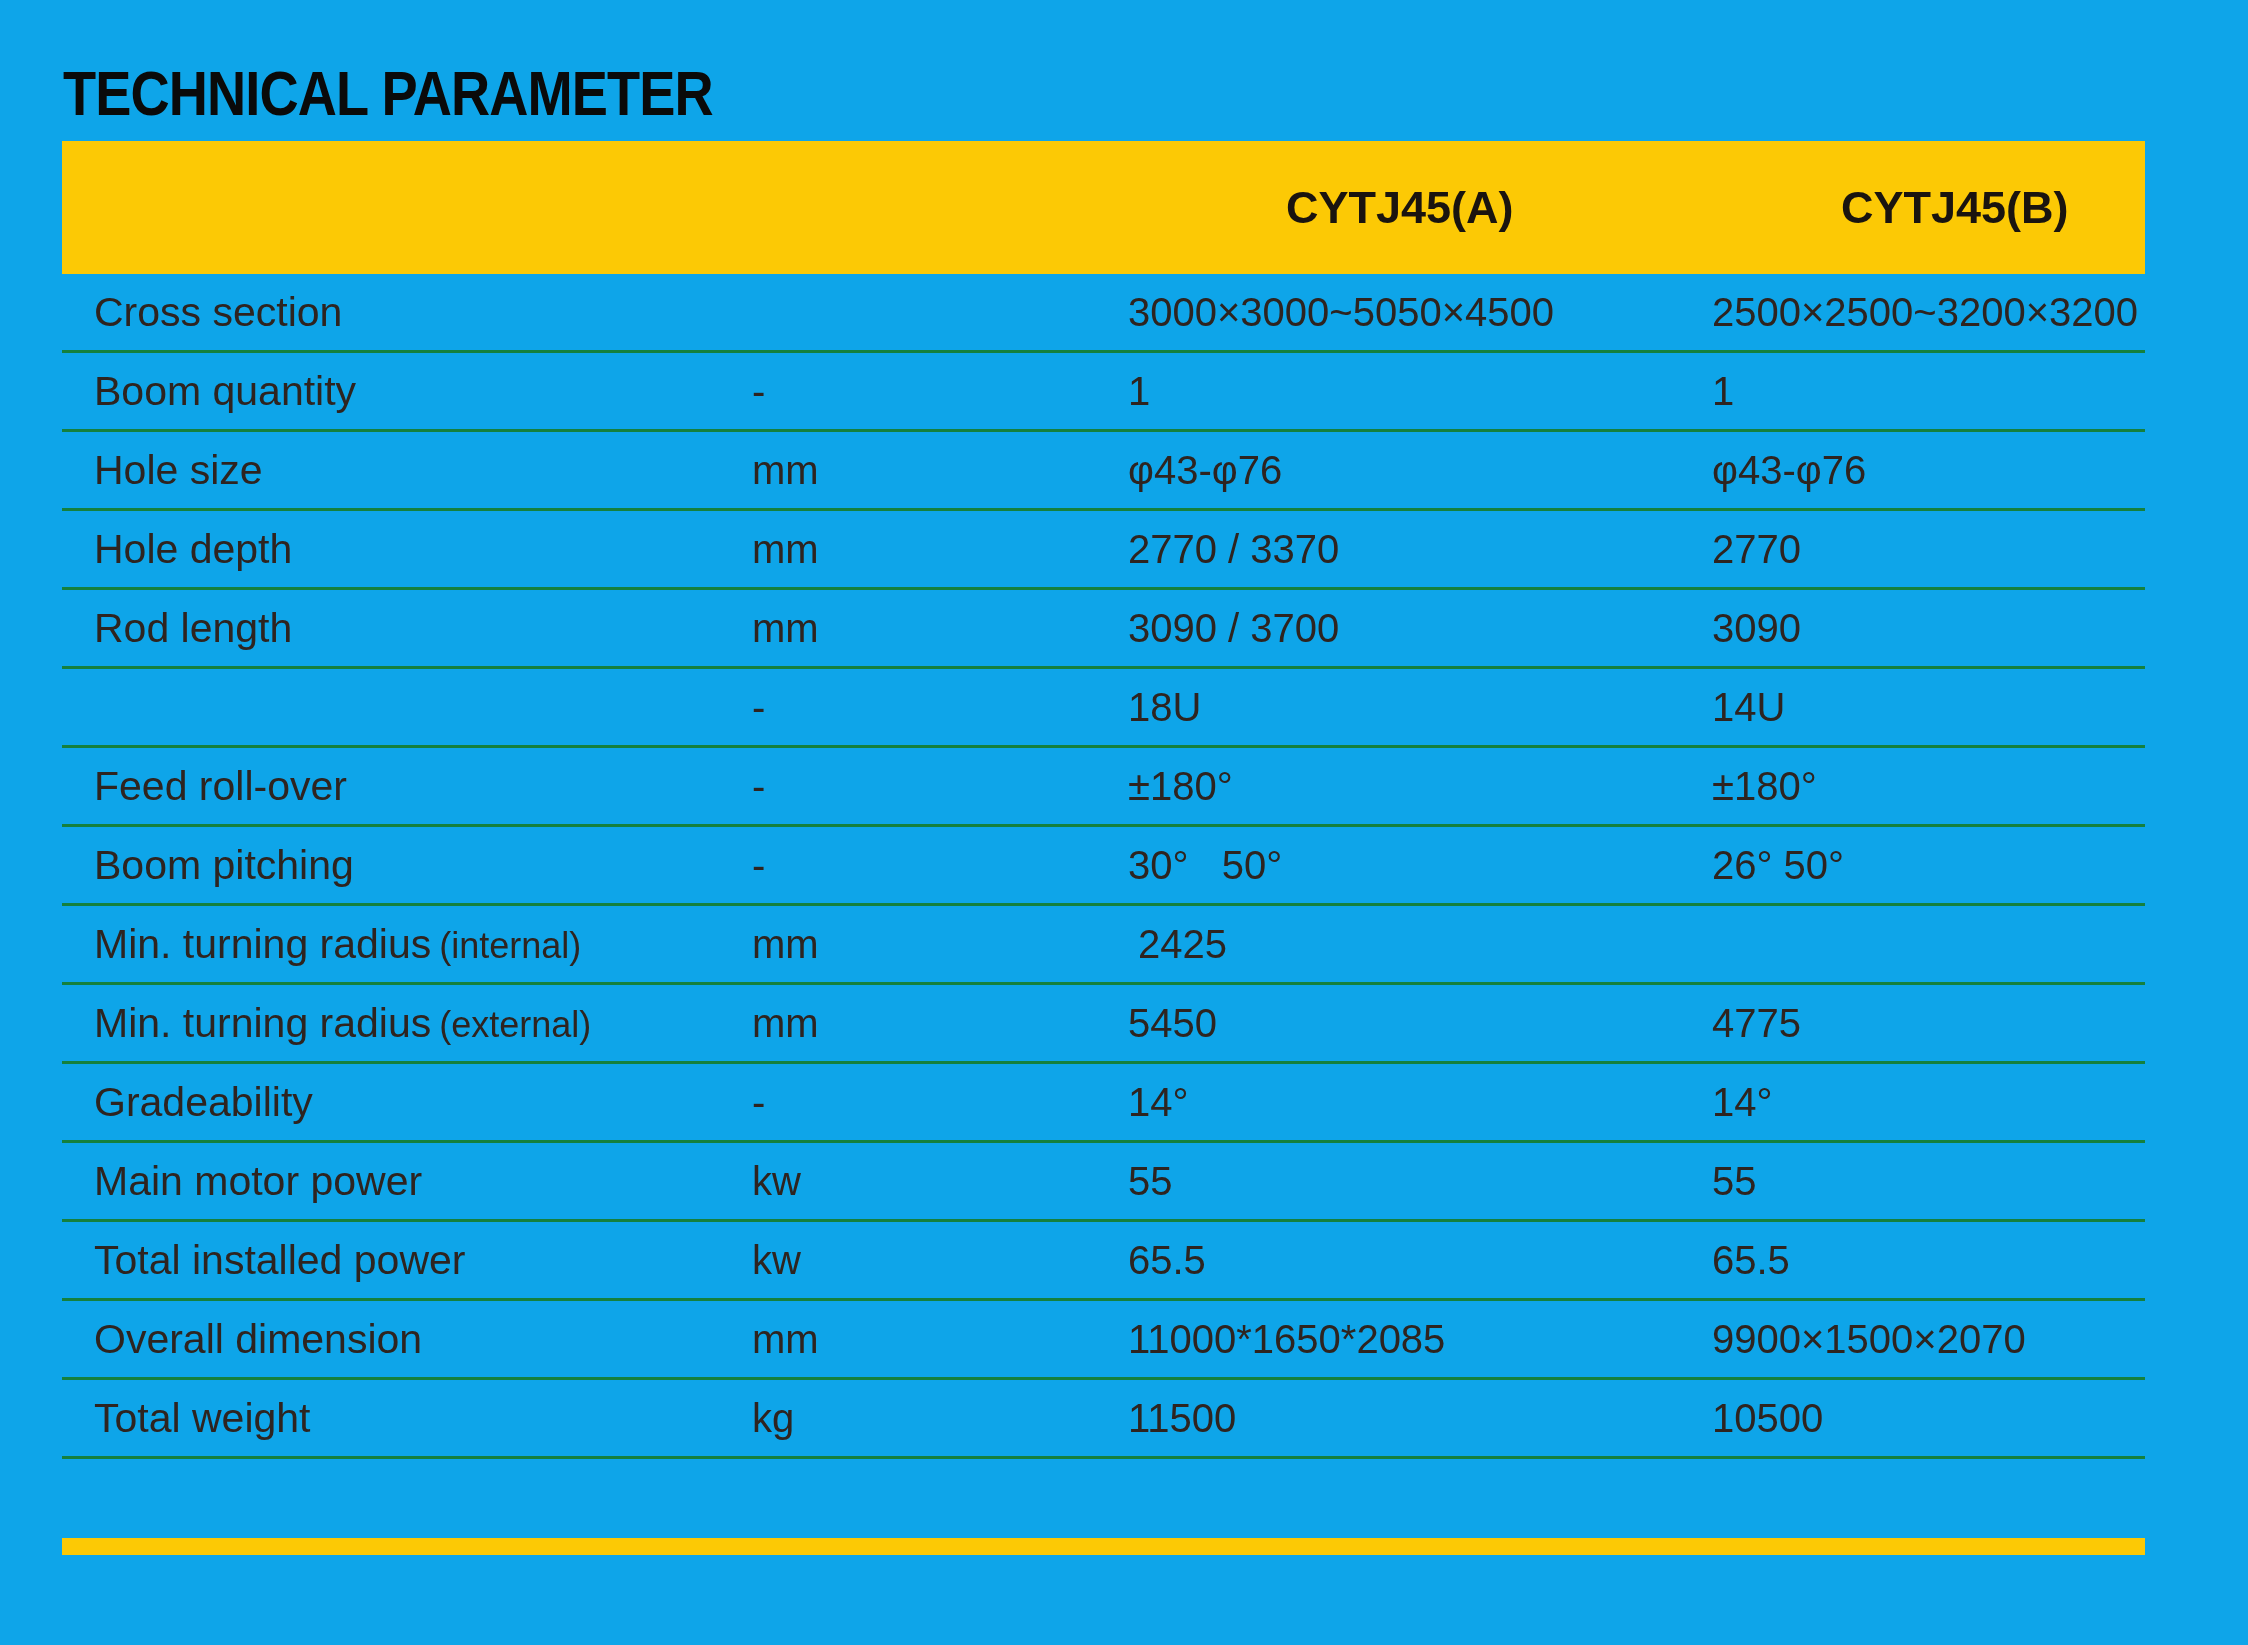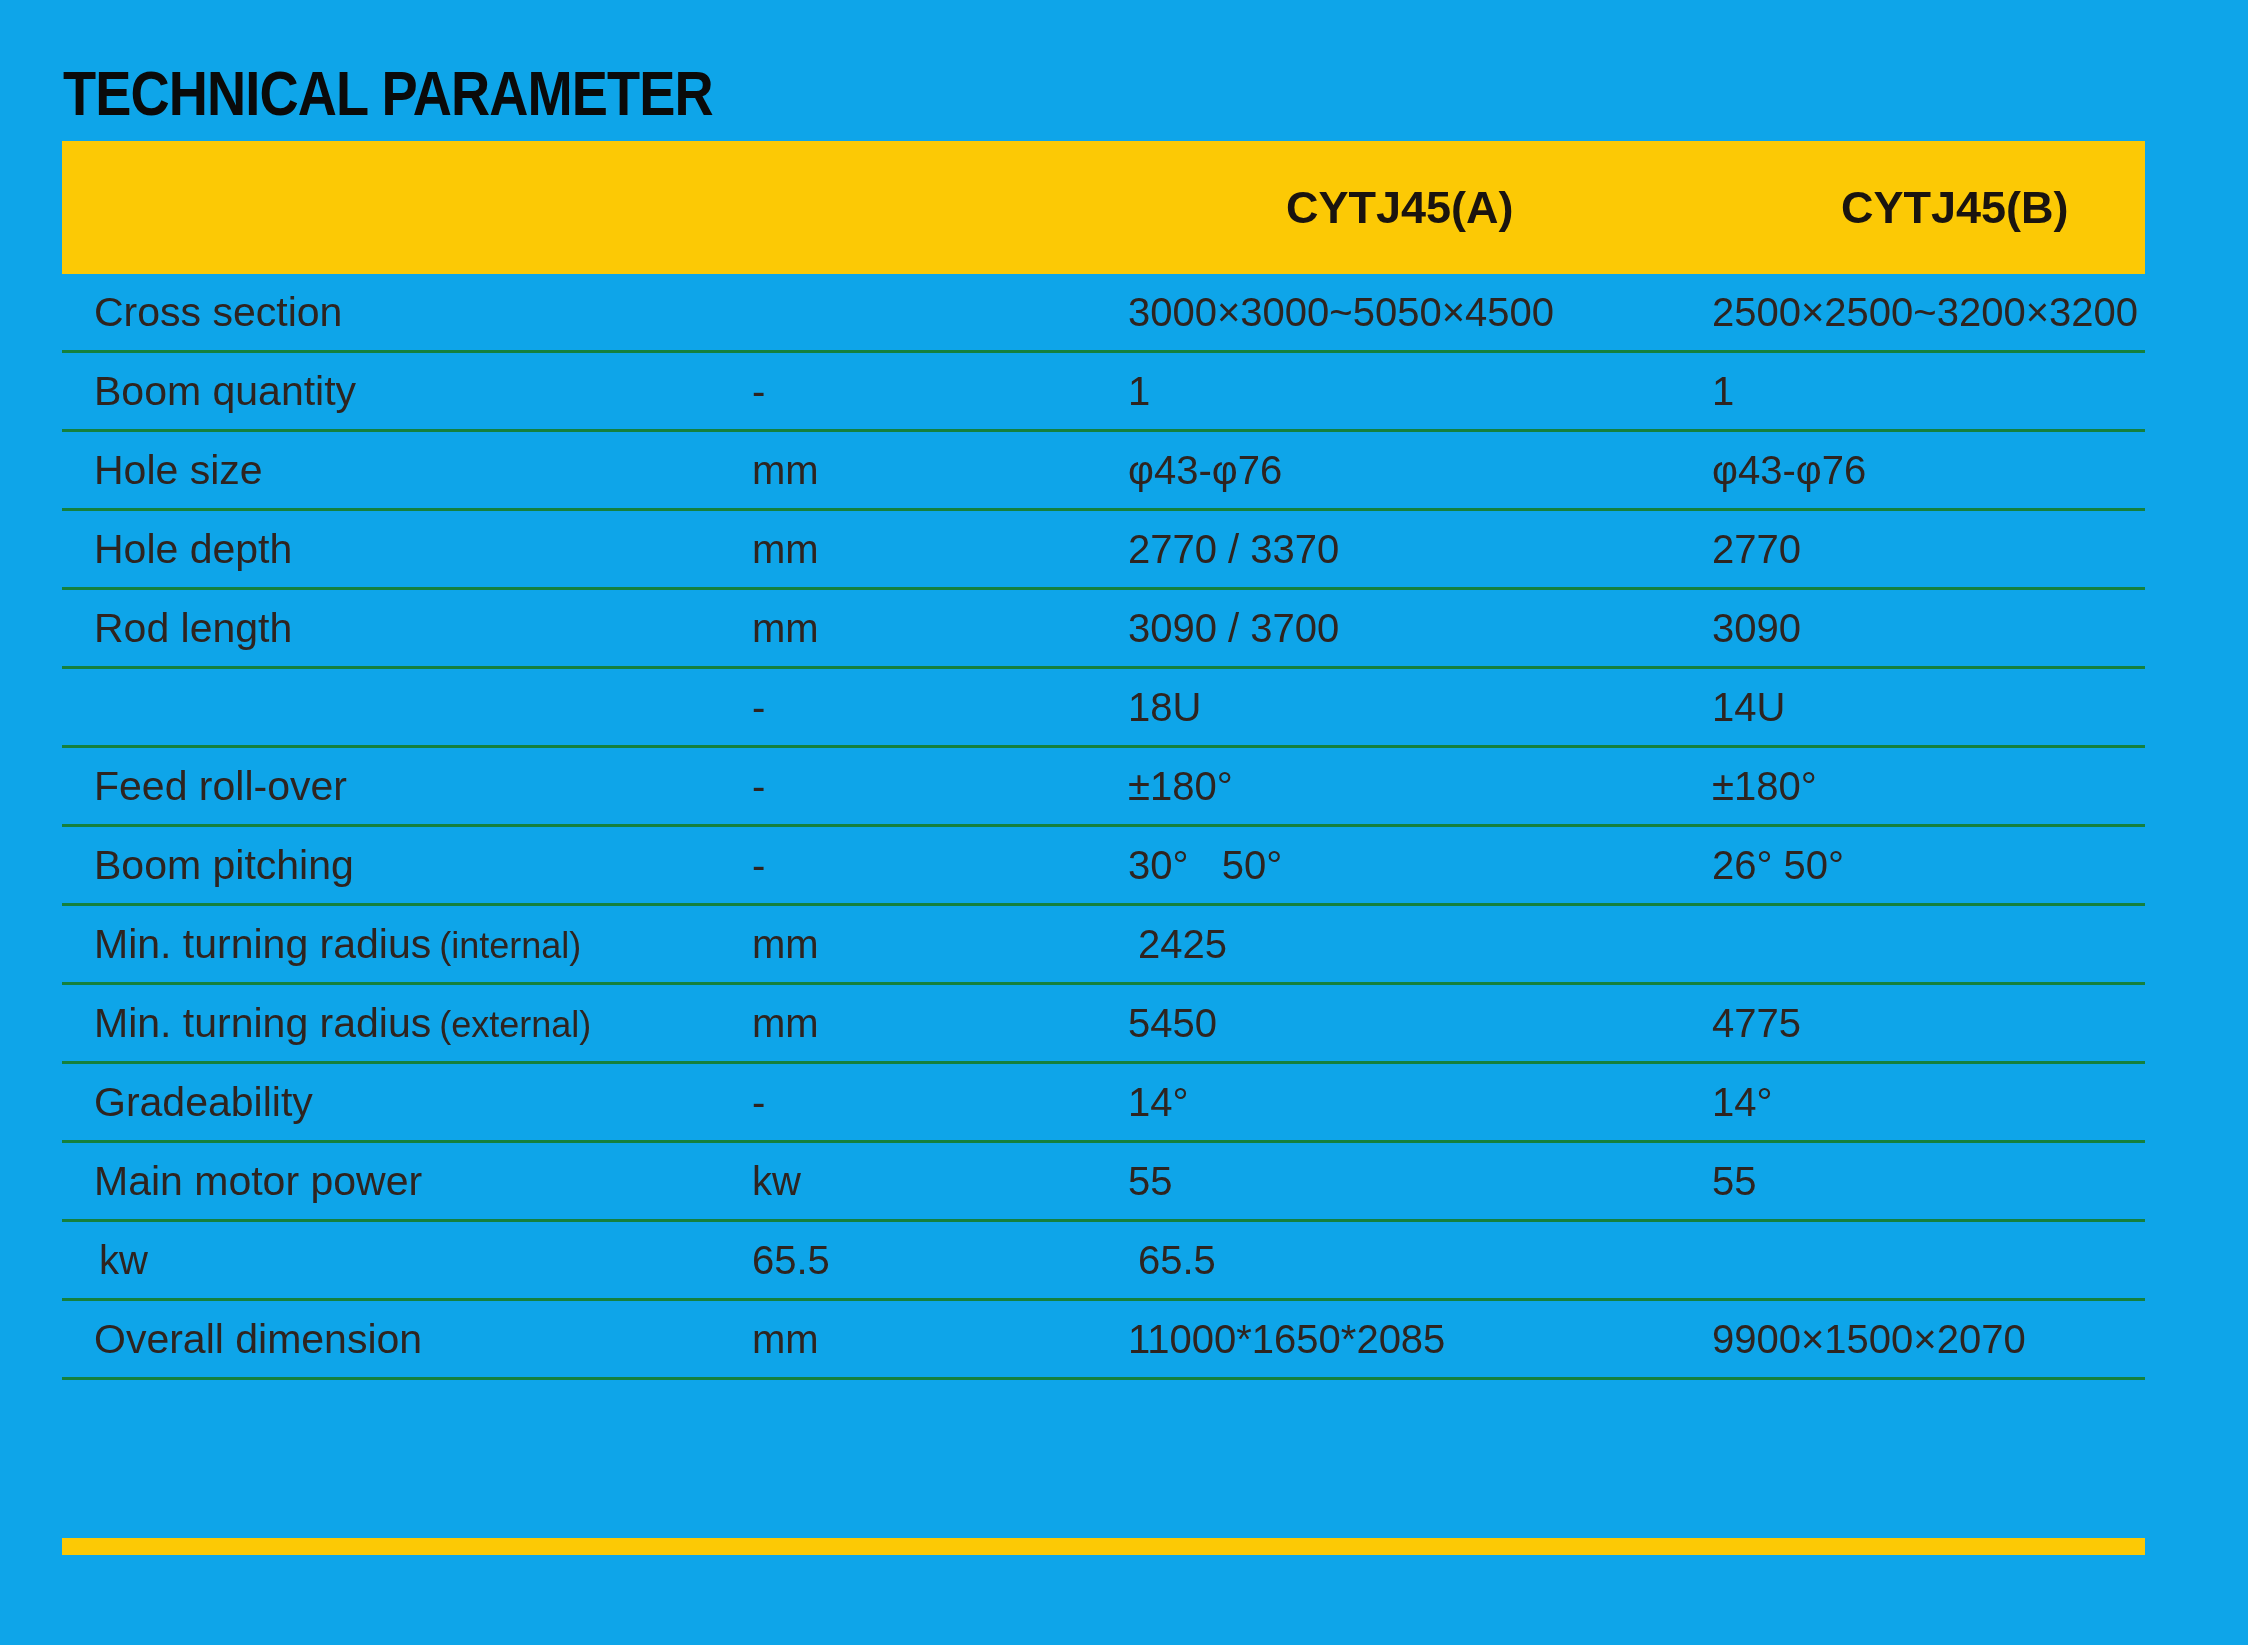--- a/index.html
+++ b/index.html
@@ -185,31 +185,38 @@
     </div>
 
     <div class="row">
       <div class="cell c-label">Main motor power</div>
       <div class="cell c-unit">kw</div>
       <div class="cell c-a">55</div>
       <div class="cell c-b">55</div>
     </div>
 
     <div class="row">
+      <div class="cell c-label">Total installed power</div>
       <div class="cell c-unit">kw</div>
       <div class="cell c-a">65.5</div>
       <div class="cell c-b">65.5</div>
     </div>
 
     <div class="row">
       <div class="cell c-label">Overall dimension</div>
       <div class="cell c-unit">mm</div>
       <div class="cell c-a">11000*1650*2085</div>
       <div class="cell c-b">9900×1500×2070</div>
     </div>
 
+    <div class="row">
+      <div class="cell c-label">Total weight</div>
+      <div class="cell c-unit">kg</div>
+      <div class="cell c-a">11500</div>
+      <div class="cell c-b">10500</div>
+    </div>
 
   </div>
 
   <div class="bottom-bar"></div>
 
 </div>
 
 
 </body></html>

